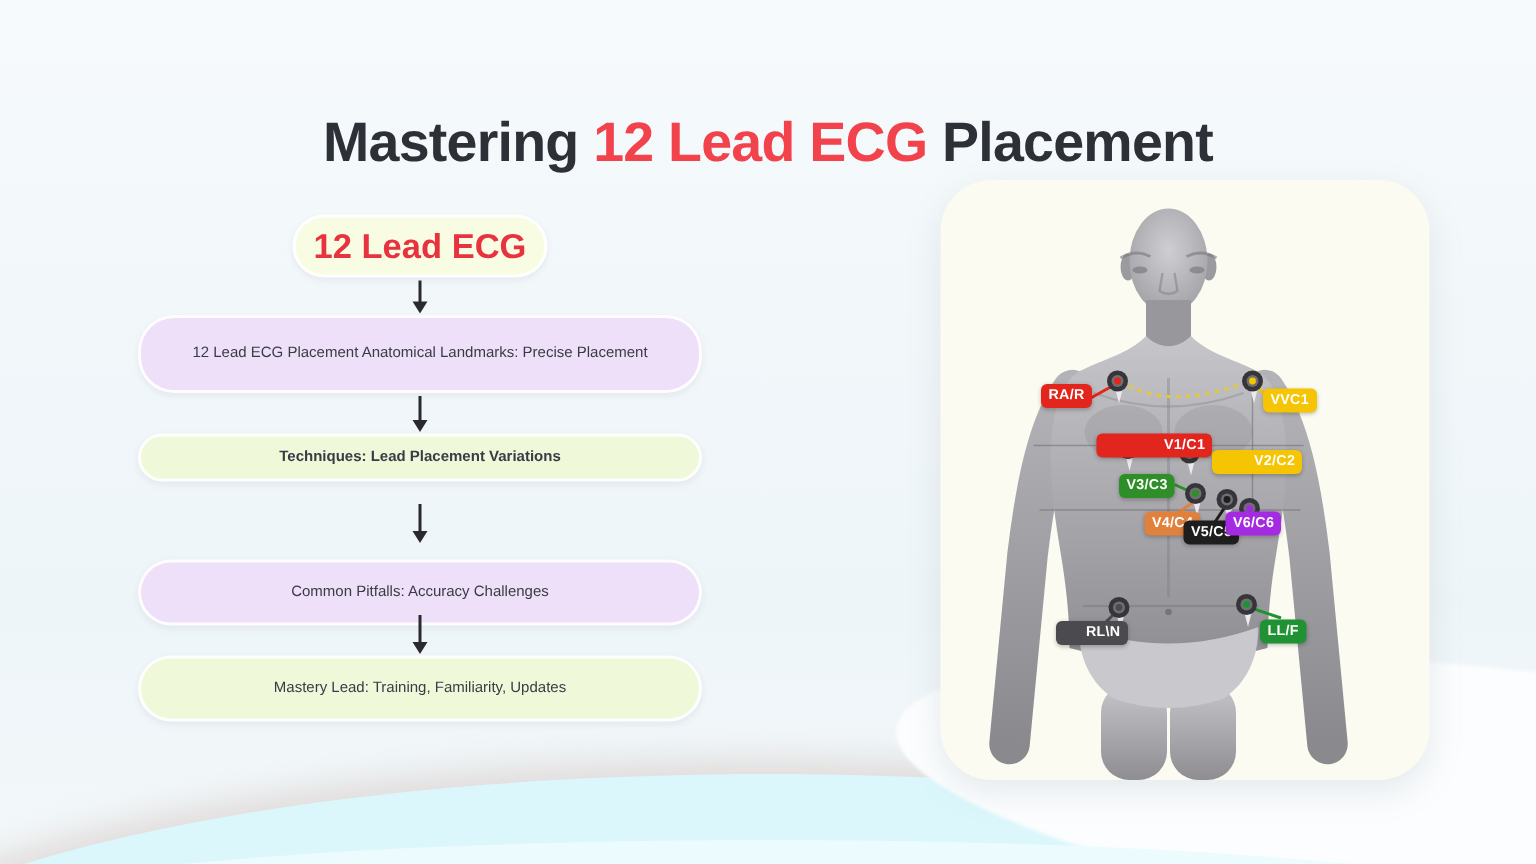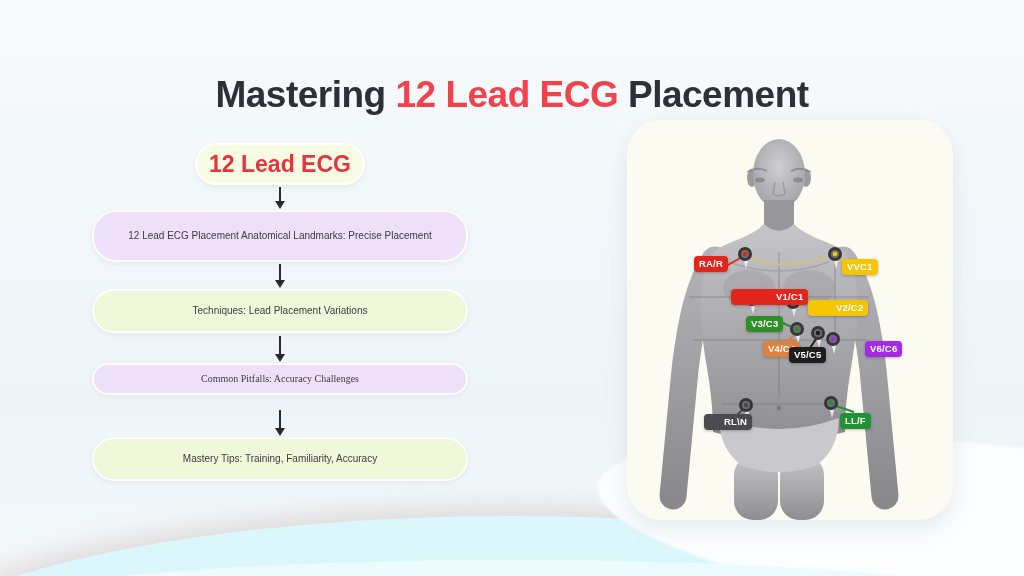--- a/index.html
+++ b/index.html
@@ -27,22 +27,22 @@
     border:2px solid rgba(255,255,255,.9);
   }
   .pill-root {
     position:absolute; left:103px; top:0; width:170px; height:42px;
     background:#f8fce3; color:#e8333f; font-weight:700; font-size:23px;
   }
   .pill-step { position:absolute; left:0; width:376px; font-size:10px; line-height:1.25; padding:4px 26px; }
   .bg-lav   { background:#eee0f8; }
   .bg-green { background:#f0f8da; }
   .step0 { top:67px;  height:52px; }
-  .step1 { top:146px; height:44px; }
-  .step2 { top:220px; height:32px;font-family:Liberation Serif, serif; }
+  .step1 { top:146px; height:32px;font-weight:bold; }
+  .step2 { top:230px; height:44px; }
   .step3 { top:294px; height:44px; }
 
   .arrow { position:absolute; left:187px; width:2px; background:#2a2a2e; }
   .arrow::after {
     content:""; position:absolute; left:-4px; bottom:-7px;
     border-left:5px solid transparent; border-right:5px solid transparent;
     border-top:8px solid #2a2a2e;
   }
   .ar0 { top:44px;  height:15px; }
   .ar1 { top:121px; height:17px; }
@@ -62,21 +62,21 @@
     padding:3px 5px; border-radius:4px; line-height:1; white-space:nowrap;
     box-shadow:0 1px 3px rgba(0,0,0,.25); letter-spacing:.2px;
   }
   .pos-ra {left:67px;  top:136px;}
   .pos-la {left:215px; top:139px;}
   .pos-v1 {left:104px; top:169px;}
   .pos-v2 {left:181px; top:180px;}
   .pos-v3 {left:119px; top:196px;}
   .pos-v4 {left:136px; top:221px;}
   .pos-v5 {left:162px; top:227px;}
-  .pos-v6 {left:190px; top:221px;margin-left:48px;}
+  .pos-v6 {left:190px; top:221px;}
   .pos-rl {left:77px;  top:294px;}
   .pos-ll {left:213px; top:293px;text-align:center;}
 
   
   .wave-cyan {
     position:absolute; left:-12%; top:516px; width:124%; height:320px;
     background:#dbf7fc; border-radius:50%;
     box-shadow:0 -10px 22px rgba(196,176,172,.38);
   }
   .wave-white {
@@ -100,21 +100,21 @@
 
 <div class="flow">
   <div class="pill pill-root">12 Lead ECG</div>
   <div class="arrow ar0"></div>
   <div class="pill pill-step step0 bg-lav">12 Lead ECG Placement Anatomical Landmarks: Precise Placement</div>
   <div class="arrow ar1"></div>
   <div class="pill pill-step step1 bg-green">Techniques: Lead Placement Variations</div>
   <div class="arrow ar2"></div>
   <div class="pill pill-step step2 bg-lav">Common Pitfalls: Accuracy Challenges</div>
   <div class="arrow ar3"></div>
-  <div class="pill pill-step step3 bg-green">Mastery Tips: Training, Familiarity, Accuracy</div>
+  <div class="pill pill-step step3 bg-green">Mastery Lead: Training, Familiarity, Updates</div>
 </div>
 
 <div class="card">
   <svg width="304" height="400" viewBox="0 0 304 400">
     <defs>
       <linearGradient id="gBody" x1="0" y1="0" x2="0" y2="1">
         <stop offset="0" stop-color="#c6c6ca"></stop>
           <stop offset="1" stop-color="#8e8e92"></stop>
       </linearGradient>
       <radialGradient id="gHead" cx="0.5" cy="0.4" r="0.8">

